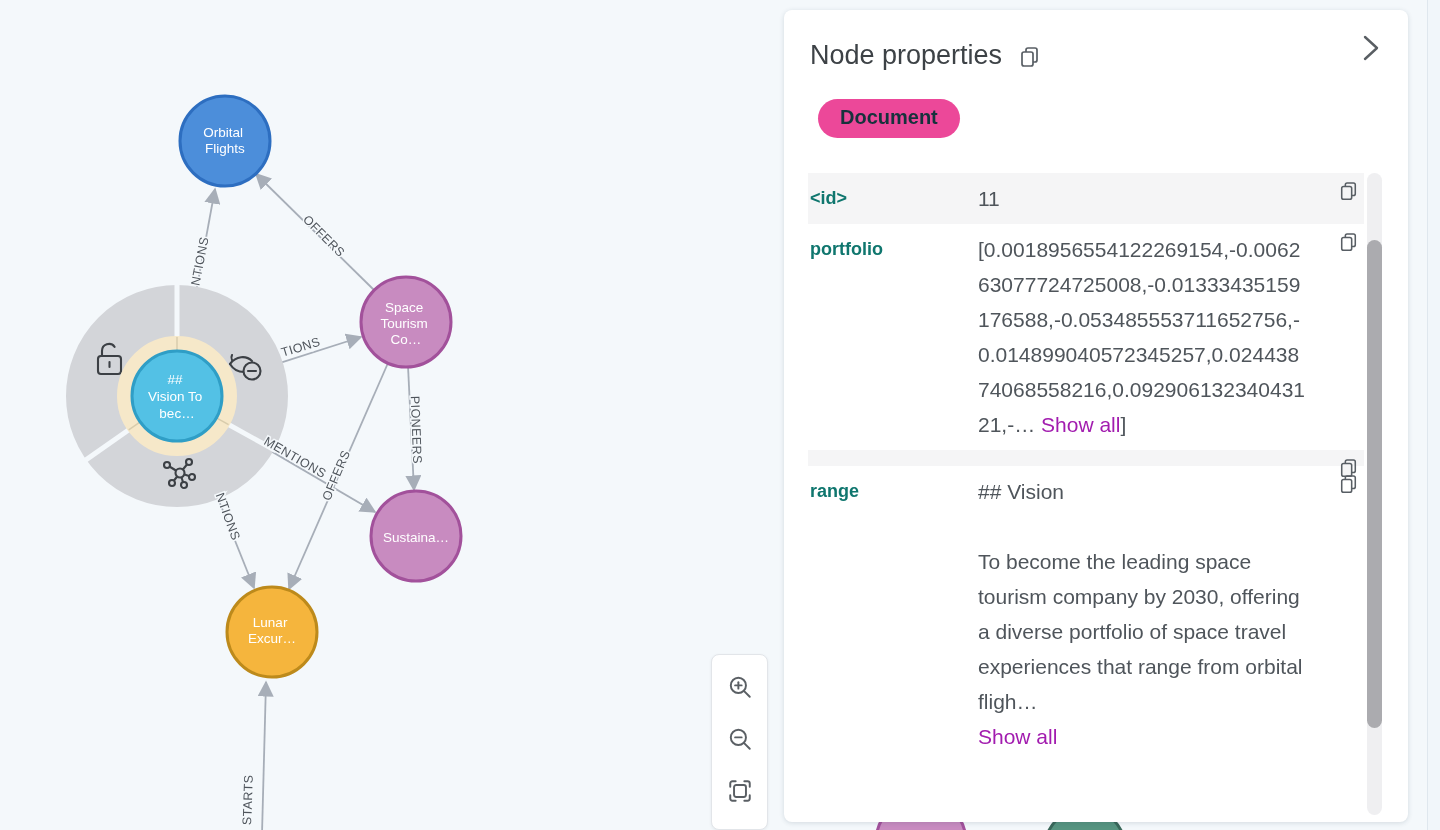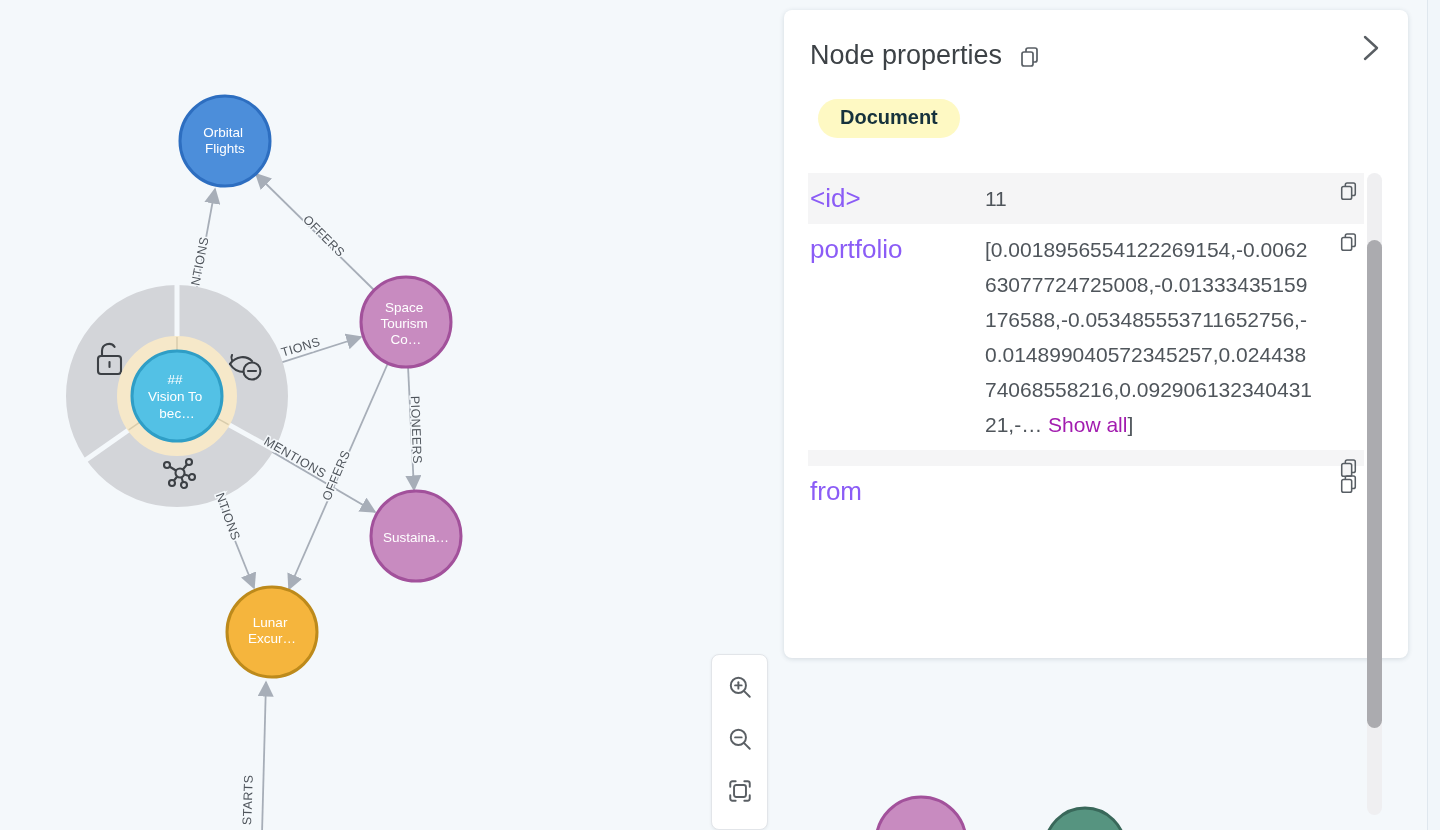--- a/index.html
+++ b/index.html
@@ -10,38 +10,38 @@
   
   #graph-svg { position:absolute; left:0; top:0; z-index:1; }
   .edge { stroke:#A7AEB8; stroke-width:1.8; fill:none; }
   .edge-label { font-size:12.5px; fill:#4F555C; letter-spacing:.4px;
     text-anchor:middle; paint-order:stroke; stroke:#F4F8FB; stroke-width:3px; }
   .node-label { font-size:13.5px; fill:#FFFFFF; text-anchor:middle; }
   .menu-icon { stroke:#3C4045; stroke-width:2.1; fill:none;
     stroke-linecap:round; stroke-linejoin:round; }
 
   
-  #props-panel { position:absolute; left:784px; top:10px; width:624px; height:648px;
+  #props-panel { position:absolute; left:784px; top:10px; width:624px; height:812px;
     background:#FFFFFF; border-radius:8px; z-index:10;
     box-shadow:0 1px 5px rgba(40,60,80,.16); }
   .panel-header { position:relative; padding:30px 26px 0 26px; }
   .panel-title { font-size:27px; color:#3D4246; display:inline-block; }
   .title-copy { display:inline-block; vertical-align:middle; margin-left:12px; cursor:pointer; }
   .collapse-btn { position:absolute; right:20px; top:20px; width:36px; height:36px;
     cursor:pointer; display:flex; align-items:center; justify-content:center; }
   .badge { display:inline-block; margin:26px 0 0 34px; padding:7px 22px 9px 22px;
     border-radius:21px; font-size:20px; font-weight:bold; }
 
   .prop-table { position:absolute; left:24px; top:163px; width:556px; }
   .prop-row { position:relative; display:flex; padding:8px 2px 8px 2px; }
   .row-gray { background:#F5F5F6; }
-  .prop-key { width:168px; flex:0 0 168px; font-size:26px; font-weight:normal;
-    color:#8b5cf6; line-height:35px; }
+  .prop-key { width:168px; flex:0 0 168px; font-size:18px; font-weight:bold;
+    color:#0f766e; line-height:35px; }
   .prop-val { width:332px; flex:0 0 332px; font-size:21px; color:#4F555B;
-    line-height:35px; word-break:break-all;margin-left:7px; }
+    line-height:35px; word-break:break-all; }
   .prop-val .pre { white-space:pre-line; word-break:normal; }
   .row-copy { position:absolute; right:6px; top:8px; cursor:pointer; }
   .show-all { color:#a21caf; cursor:pointer; word-break:normal; }
 
   .scroll-track { position:absolute; right:26px; top:163px; width:15px; height:642px;
     background:#EFEFF1; border-radius:8px; z-index:11; }
   .scroll-thumb { position:absolute; left:0; top:67px; width:15px; height:488px;
     background:#ABABAF; border-radius:8px; cursor:pointer; }
 
   
@@ -217,21 +217,21 @@
           <rect x="3" y="6" width="11" height="14" rx="2" fill="#FFFFFF"></rect>
         </svg>
       </span>
       <span class="collapse-btn">
         <svg width="26" height="30" viewBox="0 0 26 30">
           <polyline points="8,4 20,15 8,26" fill="none" stroke="#595E63" stroke-width="2.4" stroke-linecap="round" stroke-linejoin="round"></polyline>
         </svg>
       </span>
     </div>
 
-    <div class="badge" style="background:#fef9c3; color:#16323C">Document</div>
+    <div class="badge" style="background:#ec4899; color:#16323C">Document</div>
 
     <div class="prop-table">
 
       <div class="prop-row row-gray">
         <div class="prop-key">&lt;id&gt;</div>
         <div class="prop-val">11</div>
         <span class="row-copy">
           <svg width="19" height="21" viewBox="0 0 21 23" class="copy-glyph">
             <rect x="7" y="2" width="11" height="14" rx="2"></rect>
             <rect x="3" y="6" width="11" height="14" rx="2" fill="#F5F5F6"></rect>
@@ -253,21 +253,27 @@
       <div class="prop-row row-gray">
         <span class="row-copy">
           <svg width="19" height="21" viewBox="0 0 21 23" class="copy-glyph">
             <rect x="7" y="2" width="11" height="14" rx="2"></rect>
             <rect x="3" y="6" width="11" height="14" rx="2" fill="#F5F5F6"></rect>
           </svg>
         </span>
       </div>
 
       <div class="prop-row">
-        <div class="prop-key">from</div>
+        <div class="prop-key">range</div>
+        <div class="prop-val">
+          <span class="pre">## Vision
+
+To become the leading space tourism company by 2030, offering a diverse portfolio of space travel experiences that range from orbital fligh…</span>
+          <div class="show-all">Show all</div>
+        </div>
         <span class="row-copy">
           <svg width="19" height="21" viewBox="0 0 21 23" class="copy-glyph">
             <rect x="7" y="2" width="11" height="14" rx="2"></rect>
             <rect x="3" y="6" width="11" height="14" rx="2" fill="#FFFFFF"></rect>
           </svg>
         </span>
       </div>
 
     </div>
 

